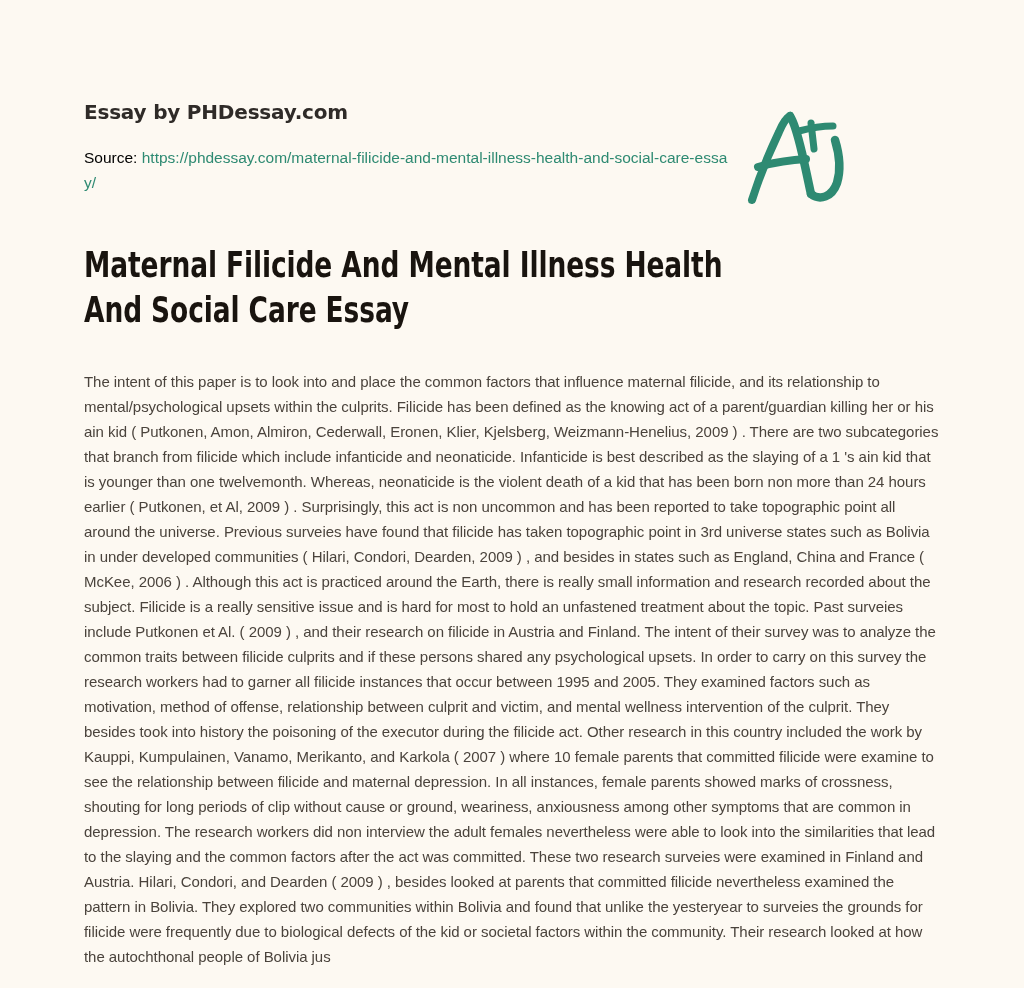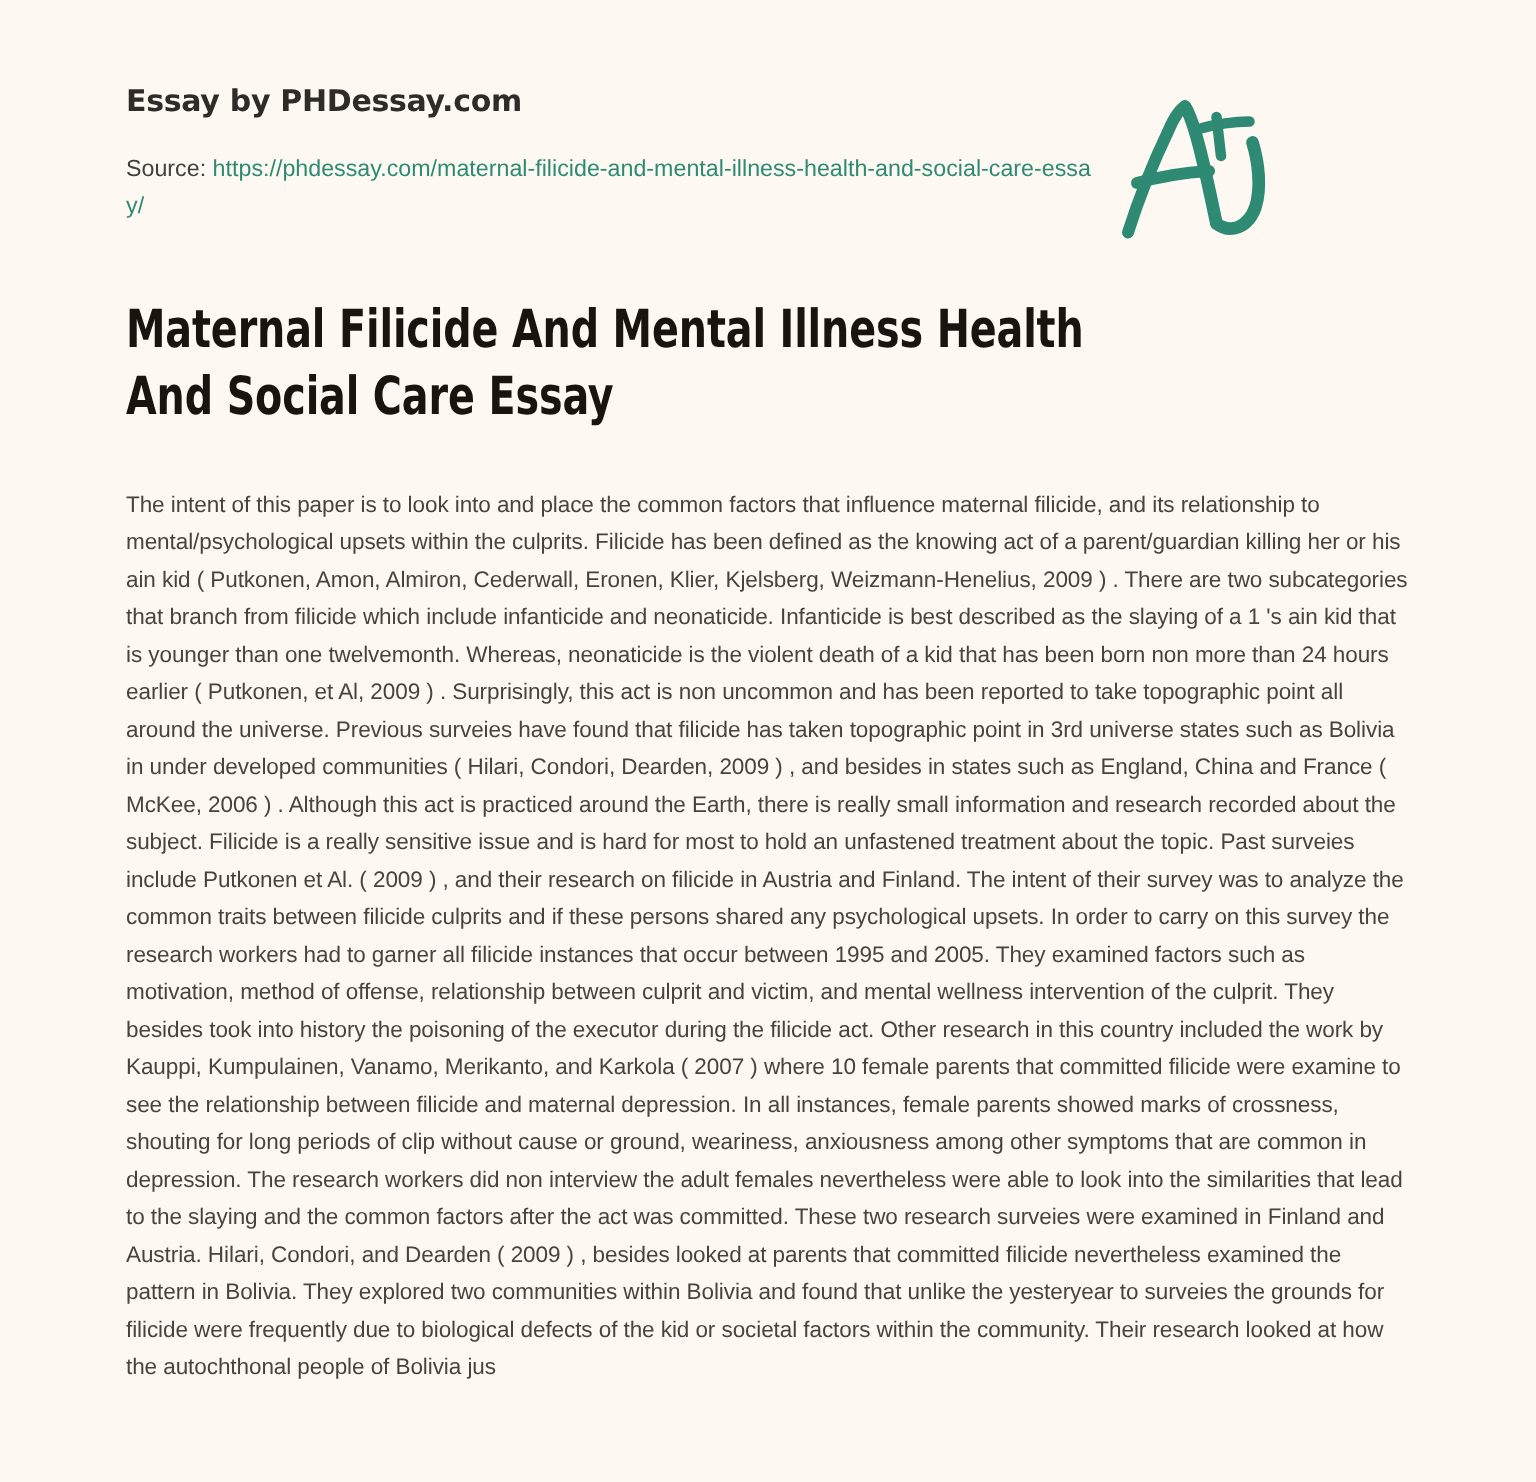--- a/index.html
+++ b/index.html
@@ -20,20 +20,21 @@
     width: 1024px;
     height: 988px;
     box-sizing: border-box;
     padding: 0 84px;
   }
 
   
   .header {
     position: relative;
     padding-top: 55px;
+    margin-top: 45px;
   }
 
   .brand-line {
     font-family: "DejaVu Sans", sans-serif;
     font-size: 20px;
     font-weight: 700;
     color: #2f2b28;
     letter-spacing: -0.2px;
     line-height: 1.2;
     margin: 0;
@@ -41,21 +42,21 @@
 
   .source-line {
     margin-top: 21px;
     font-size: 15.5px;
     line-height: 25px;
     color: #8a8075;
     max-width: 645px;
     word-break: break-word;
   }
   .source-label {
-    color: #404040;
+    color: #000000;
     text-align: right;
   }
   .source-url {
     color: #2e8a72;
     text-decoration: none;
     word-break: break-all;
   }
 
   
   .logo {

